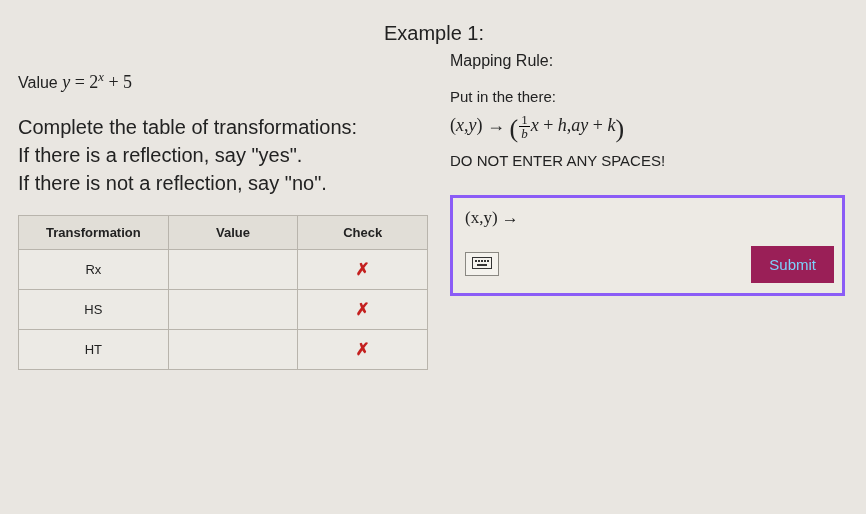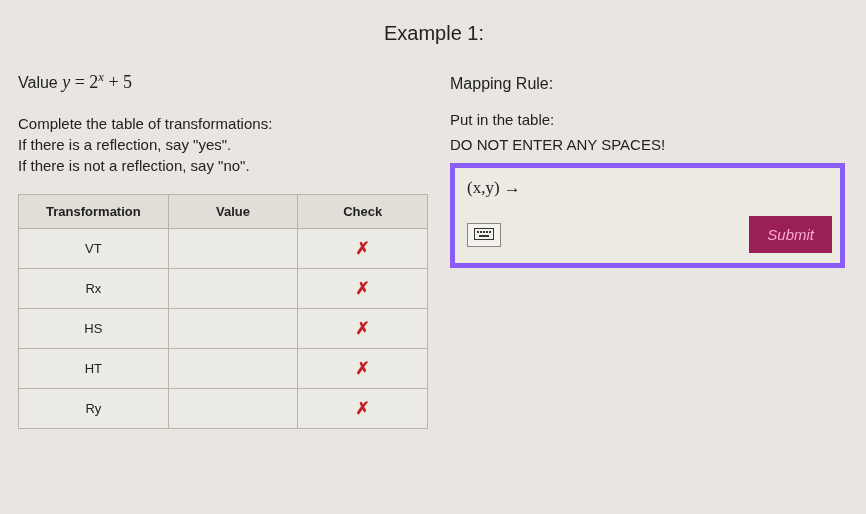--- a/index.html
+++ b/index.html
@@ -16,36 +16,36 @@
     display: flex;
     width: 100%;
     height: 100%;
   }
   .left-col {
     width: 440px;
     padding: 70px 0 0 18px;
   }
   .right-col {
     flex: 1;
-    padding: 35px 10px 0 10px;
+    padding: 12px 10px 0 10px;
     position: relative;
   }
   .example-title {
     font-size: 20px;
     font-weight: 400;
     position: absolute;
     top: 22px;
     left: 384px;
   }
   .eq-line {
     font-size: 16px;
     margin-bottom: 20px;
   }
   .instructions {
-    font-size: 15px;
+    font-size: 20px;
     line-height: 1.4;
     margin-bottom: 18px;
   }
   table.trans {
     border-collapse: collapse;
     width: 410px;
     background: #eceae5;
   }
   table.trans th, table.trans td {
     border: 1px solid #b8b4ac;
@@ -88,24 +88,24 @@
     text-align: center;
     font-size: 13px;
     line-height: 1;
     margin: 0 1px;
   }
   .frac .num { display:block; border-bottom:1px solid #000; padding:0 2px;}
   .frac .den { display:block; padding:0 2px;}
   .bigp { font-size: 26px; vertical-align: -6px; font-family:'Times New Roman',serif;}
   .no-spaces {
     font-size: 15px;
-    margin: 8px 0 10px 0;
+    margin: 8px 0 26px 0;
   }
   .answer-box {
-    border: 5px solid #8b5cf6;
+    border: 3px solid #8b5cf6;
     background: #edeae4;
     width: 395px;
     padding: 0;
   }
   .answer-top {
     padding: 10px 12px 14px 12px;
     font-family: 'Times New Roman', serif;
     font-size: 17px;
   }
   .answer-bottom {
@@ -120,26 +120,25 @@
     border: 1px solid #8a8882;
     background: #f4f2ed;
     display: flex;
     align-items: center;
     justify-content: center;
     font-size: 11px;
     cursor: pointer;
   }
   .submit-btn {
     background: #9a1f57;
-    color: #f9a8d4;
+    color: #7dd3fc;
     border: none;
     padding: 10px 18px;
     font-size: 15px;
     cursor: pointer;
-    font-style: italic;
   }
   .value-input {
     width: 100%;
     height: 100%;
     border: none;
     background: transparent;
     text-align: center;
     font-size: 13px;
     outline: none;
   }
@@ -165,51 +164,44 @@
     <table class="trans">
       <thead>
         <tr>
           <th class="col-transf">Transformation</th>
           <th class="col-value">Value</th>
           <th class="col-check">Check</th>
         </tr>
       </thead>
       <tbody>
         <tr>
-          <td>VT</td>
-          <td><input class="value-input" value="" style=""></td>
-          <td><span class="x-mark">✗</span></td>
-        </tr>
-        <tr>
           <td>Rx</td>
           <td><input class="value-input" value="" style=""></td>
           <td><span class="x-mark">✗</span></td>
         </tr>
         <tr>
           <td>HS</td>
           <td><input class="value-input" value="" style=""></td>
           <td><span class="x-mark">✗</span></td>
         </tr>
         <tr>
           <td>HT</td>
           <td><input class="value-input" value="" style=""></td>
           <td><span class="x-mark">✗</span></td>
         </tr>
-        <tr>
-          <td>Ry</td>
-          <td><input class="value-input" value="" style=""></td>
-          <td><span class="x-mark">✗</span></td>
-        </tr>
       </tbody>
     </table>
   </div>
 
   <div class="right-col">
     <div class="map-heading">Mapping Rule:</div>
-    <div class="form-line">Put in the table:</div>
+    <div class="form-line">Put in the there:</div>
+    <div class="math" style="margin-bottom:6px;">
+      (<span class="it">x</span>,<span class="it">y</span>) → <span class="bigp">(</span><span class="frac"><span class="num">1</span><span class="den it">b</span></span><span class="it">x</span> + <span class="it">h</span>,<span class="it">a</span><span class="it">y</span> + <span class="it">k</span><span class="bigp">)</span>
+    </div>
     <div class="no-spaces">DO NOT ENTER ANY SPACES!</div>
 
     <div class="answer-box">
       <div class="answer-top">
         (<span class="it">x</span>,<span class="it">y</span>) →
       </div>
       <div class="answer-bottom">
         <div class="kbd-btn">
           <span>
             <svg width="20" height="12" viewBox="0 0 20 12">

